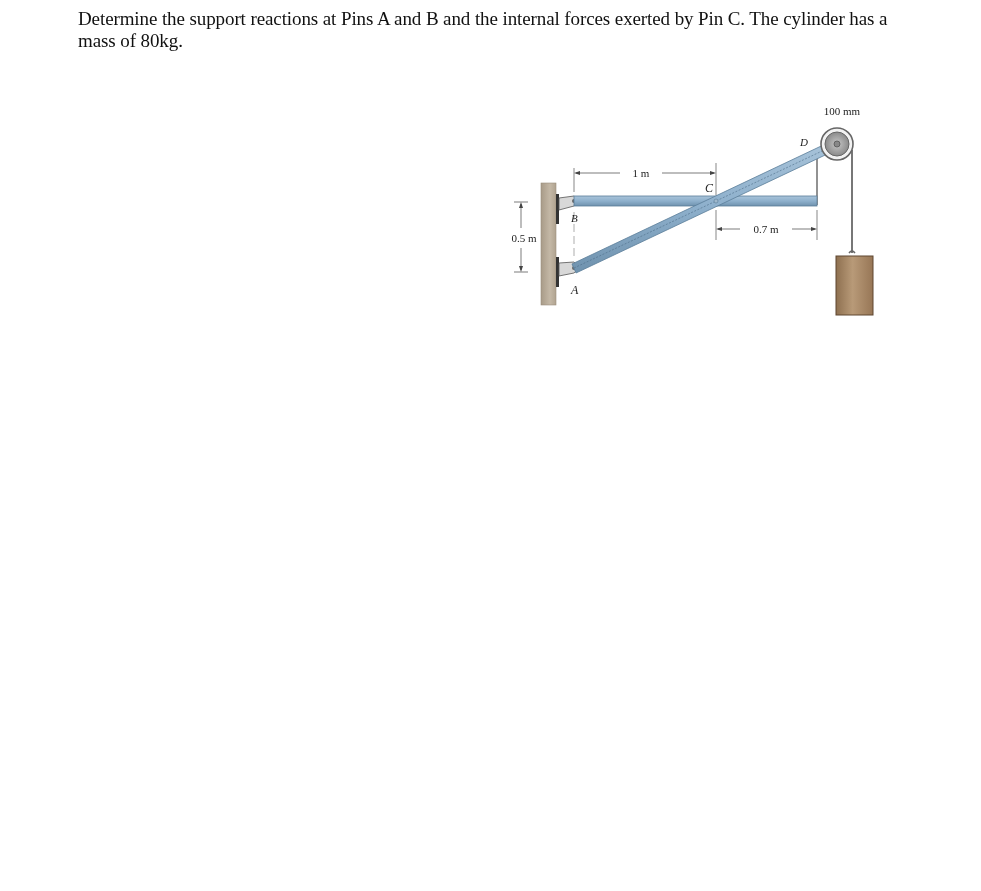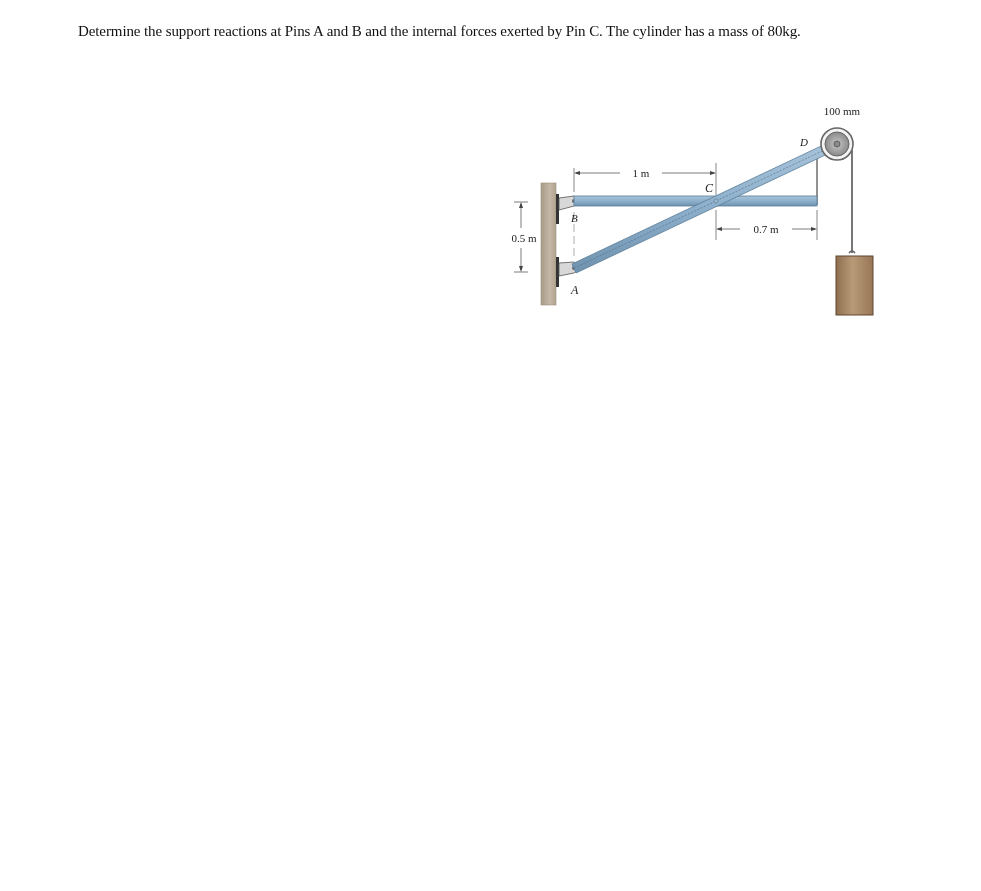--- a/index.html
+++ b/index.html
@@ -9,24 +9,24 @@
     }
     body {
       width: 981px;
       height: 891px;
       position: relative;
       overflow: hidden;
     }
     .problem-text {
       position: absolute;
       left: 78px;
-      top: 20px;
+      top: 8px;
       width: 830px;
       font-family: "Liberation Serif", serif;
-      font-size: 15px;
+      font-size: 19px;
       line-height: 22px;
       color: #111111;
       letter-spacing: -0.1px;
     }
     .figure {
       position: absolute;
       left: 0;
       top: 0;
       width: 981px;
       height: 891px;

